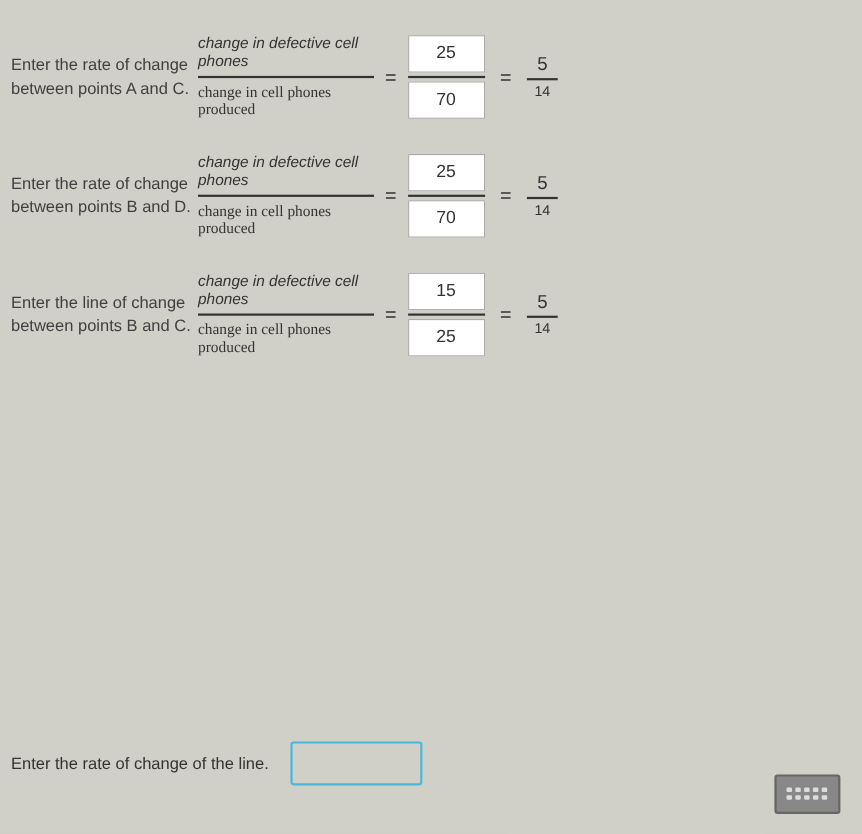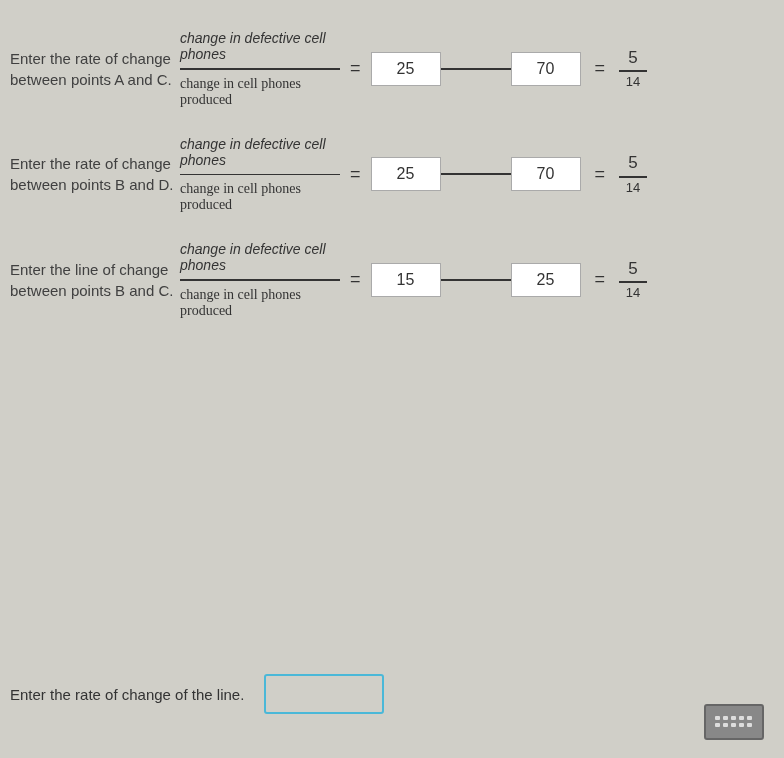--- a/index.html
+++ b/index.html
@@ -65,21 +65,21 @@
     }
 
     .equals {
       font-size: 18px;
       margin: 0 10px;
       color: #333;
     }
 
     .fraction-boxes {
       display: flex;
-      flex-direction: row;
+      flex-direction: column;
       align-items: center;
     }
 
     .value-box {
       background: white;
       border: 1px solid #aaa;
       width: 70px;
       height: 34px;
       display: flex;
       align-items: center;

